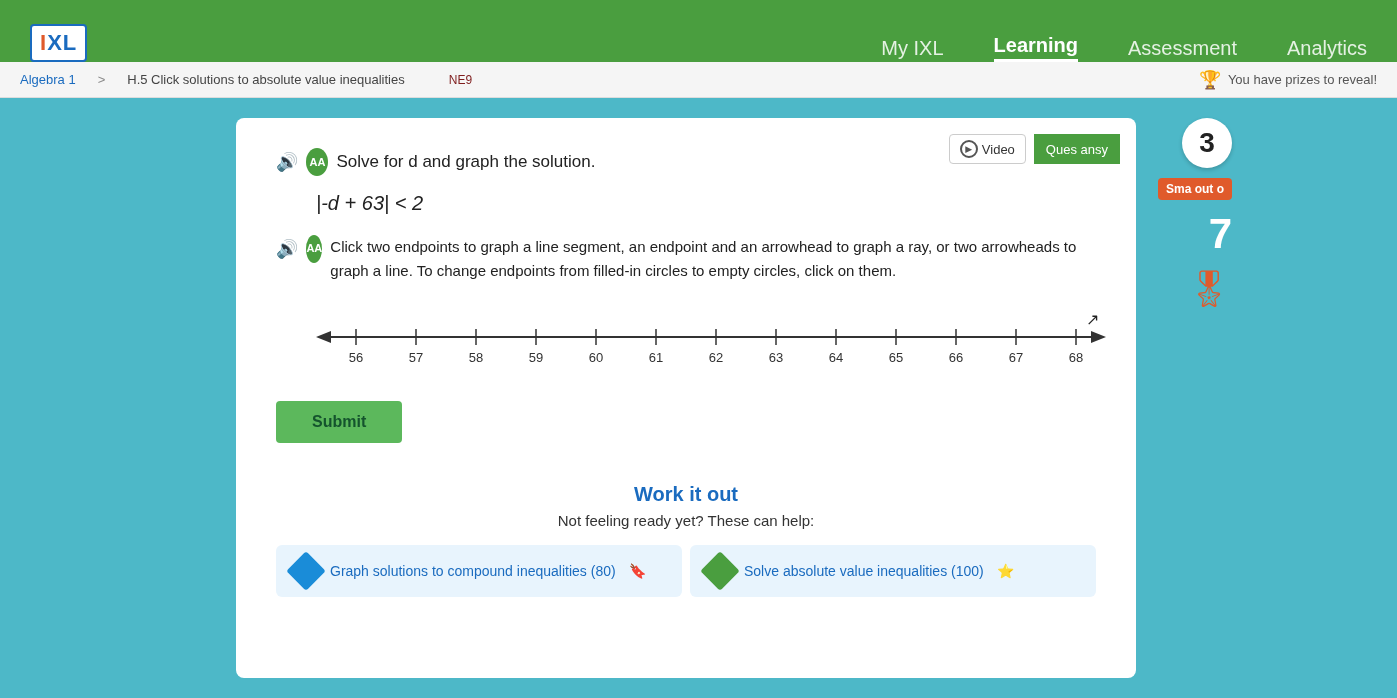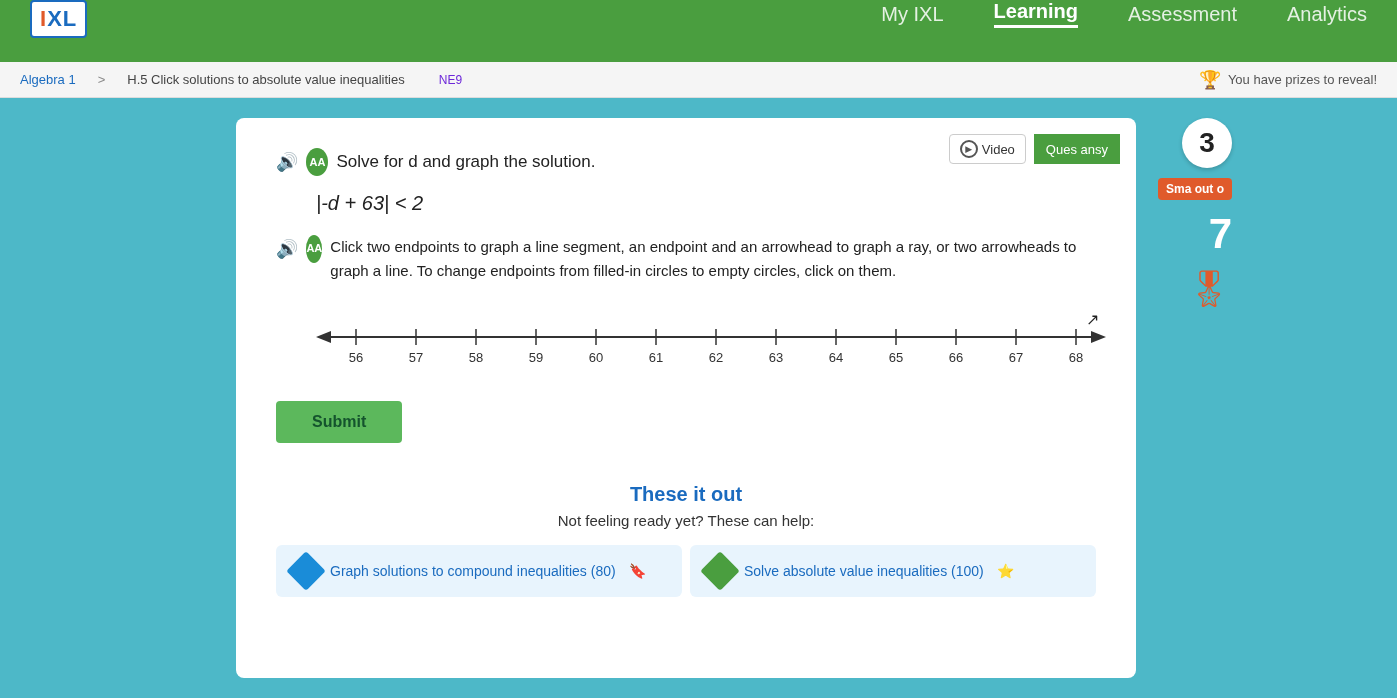--- a/index.html
+++ b/index.html
@@ -3,21 +3,21 @@
   <meta charset="utf-8">
   <style>
     * { margin: 0; padding: 0; box-sizing: border-box; }
     body { font-family: Arial, sans-serif; background: #4db8c8; width: 1397px; min-height: 698px; overflow: hidden; }
 
     
     .top-nav {
       background: #4a9e3f;
       height: 62px;
       display: flex;
-      align-items: flex-start;
+      align-items: flex-end;
       padding: 0 30px;
       gap: 40px;
     }
     .logo-box {
       background: white;
       border-radius: 4px;
       padding: 4px 8px;
       font-weight: 900;
       font-size: 22px;
       color: #1a6bbf;
@@ -50,21 +50,21 @@
       align-items: center;
       justify-content: space-between;
       font-size: 13px;
       color: #555;
       border-bottom: 1px solid #ddd;
     }
     .breadcrumb-left { display: flex; align-items: center; gap: 22px; }
     .breadcrumb-link { color: #1a6bbf; cursor: pointer; }
     .breadcrumb-sep { color: #888; }
     .breadcrumb-current { color: #444; }
-    .breadcrumb-code { color: #6d28d9; font-size: 12px; margin-left: 12px; }
+    .breadcrumb-code { color: #7f1d1d; font-size: 12px; margin-left: 22px; }
     .breadcrumb-right { display: flex; align-items: center; gap: 6px; color: #555; font-size: 13px; }
     .trophy-icon { color: #4a9e3f; font-size: 18px; }
 
     
     .main-area {
       display: flex;
       padding: 20px;
       gap: 16px;
       height: calc(698px - 62px - 36px);
     }
@@ -379,21 +379,21 @@
 
         <text x="790" y="18" font-size="16" fill="#222">↗</text>
       </svg>
     </div>
 
     
     <button class="submit-btn">Submit</button>
 
     
     <div class="work-it-out">
-      <div class="work-it-out-title">These it out</div>
+      <div class="work-it-out-title">Work it out</div>
       <div class="work-it-out-sub">Not feeling ready yet? These can help:</div>
       <div class="help-links">
         <div class="help-link-card">
           <div class="diamond-icon"></div>
           <span>Graph solutions to compound inequalities (80)</span>
           <span style="margin-left:4px;">🔖</span>
         </div>
         <div class="help-link-card">
           <div class="diamond-icon green"></div>
           <span>Solve absolute value inequalities (100)</span>

